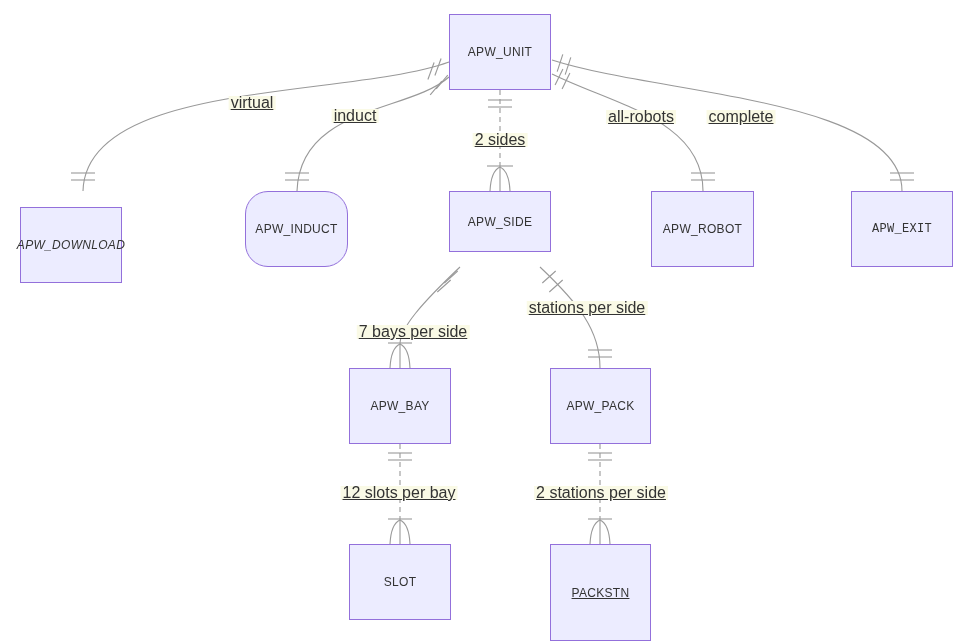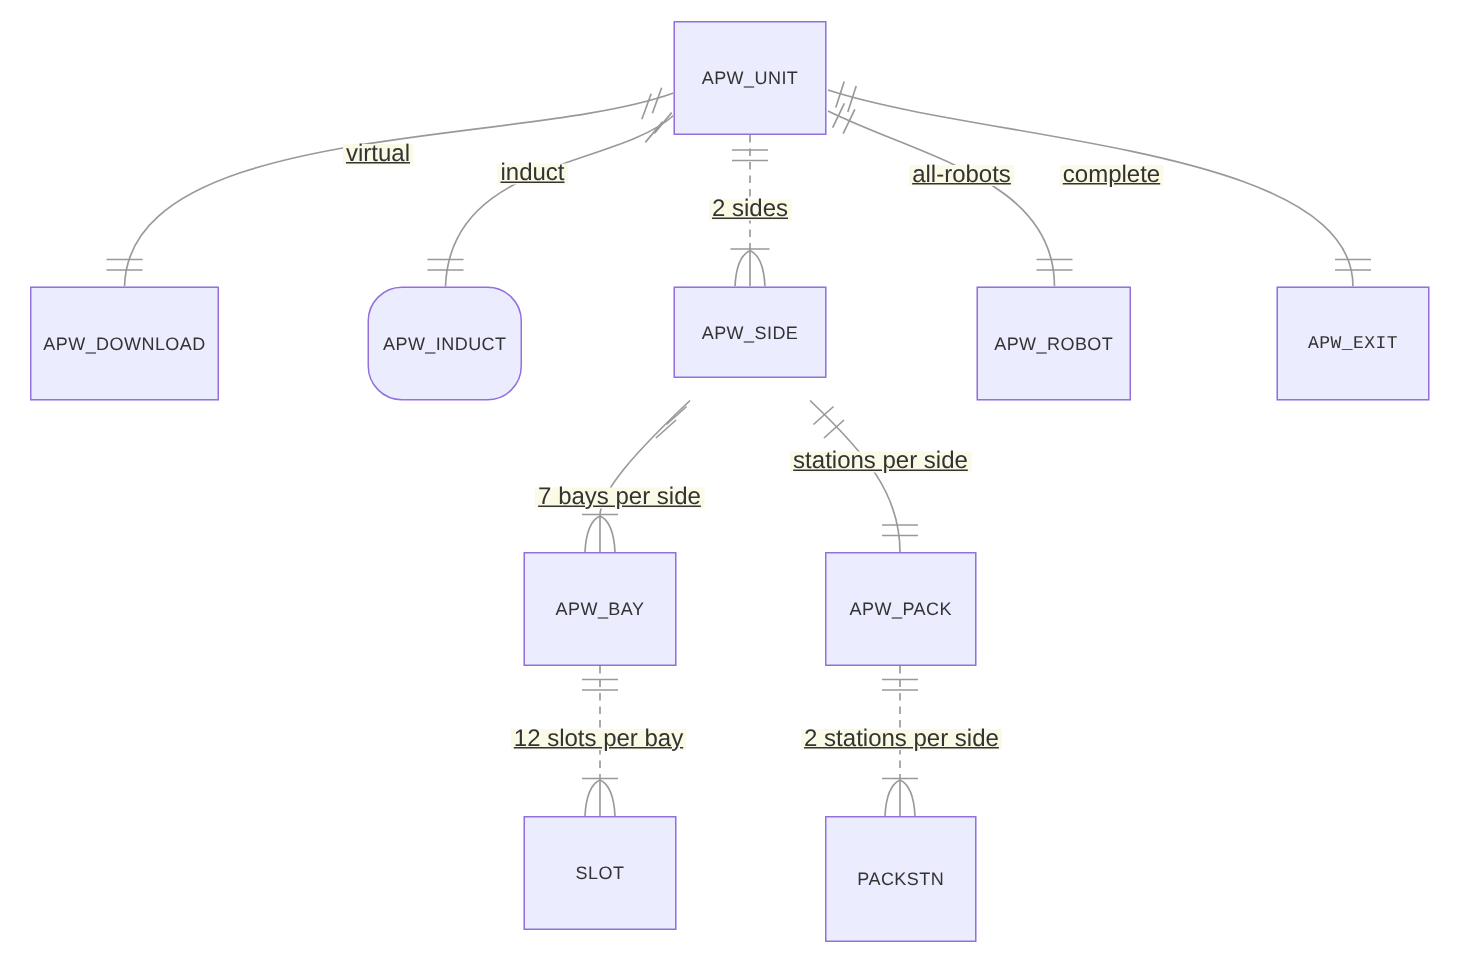--- a/index.html
+++ b/index.html
@@ -178,29 +178,29 @@
       <g>
         <line class="marker" x1="588" y1="519" x2="612" y2="519"></line>
         <path class="marker" d="M590,544 Q591,524 600,520"></path>
         <path class="marker" d="M610,544 Q609,524 600,520"></path>
         <line class="marker" x1="600" y1="520" x2="600" y2="544"></line>
       </g>
     </g>
   </svg>
 
   <div class="entity" style="left:449px; top:14px;  width:102px; height:76px;">APW_UNIT</div>
-  <div class="entity" style="left:20px;  top:191px; width:126px; height:76px;">APW_DOWNLOAD</div>
+  <div class="entity" style="left:20px;  top:207px; width:102px; height:76px;font-style:italic;">APW_DOWNLOAD</div>
   <div class="entity" style="left:245px; top:191px; width:103px; height:76px;border-radius:23px;">APW_INDUCT</div>
   <div class="entity" style="left:449px; top:191px; width:102px; height:61px;">APW_SIDE</div>
   <div class="entity" style="left:651px; top:191px; width:103px; height:76px;">APW_ROBOT</div>
   <div class="entity" style="left:851px; top:191px; width:102px; height:76px;font-family:Liberation Mono, monospace;">APW_EXIT</div>
   <div class="entity" style="left:349px; top:368px; width:102px; height:76px;">APW_BAY</div>
   <div class="entity" style="left:550px; top:368px; width:101px; height:76px;">APW_PACK</div>
   <div class="entity" style="left:349px; top:544px; width:102px; height:76px;">SLOT</div>
-  <div class="entity" style="left:550px; top:544px; width:101px; height:84px;">PACKSTN</div>
+  <div class="entity" style="left:550px; top:544px; width:101px; height:97px;text-decoration:underline;">PACKSTN</div>
 
   <div class="rel-label" style="left:252px; top:103px;">virtual</div>
   <div class="rel-label" style="left:355px; top:116px;">induct</div>
   <div class="rel-label" style="left:500px; top:140px;">2 sides</div>
   <div class="rel-label" style="left:641px; top:117px;">all-robots</div>
   <div class="rel-label" style="left:741px; top:106px;margin-top:11px;">complete</div>
   <div class="rel-label" style="left:413px; top:308px;margin-top:24px;">7 bays per side</div>
   <div class="rel-label" style="left:587px; top:308px;">stations per side</div>
   <div class="rel-label" style="left:399px; top:493px;">12 slots per bay</div>
   <div class="rel-label" style="left:601px; top:493px;">2 stations per side</div>

